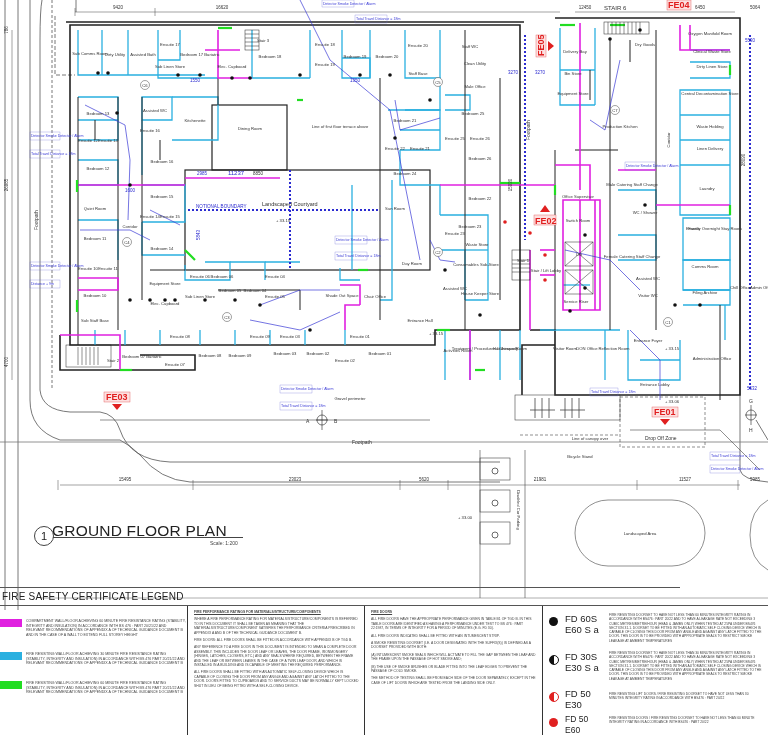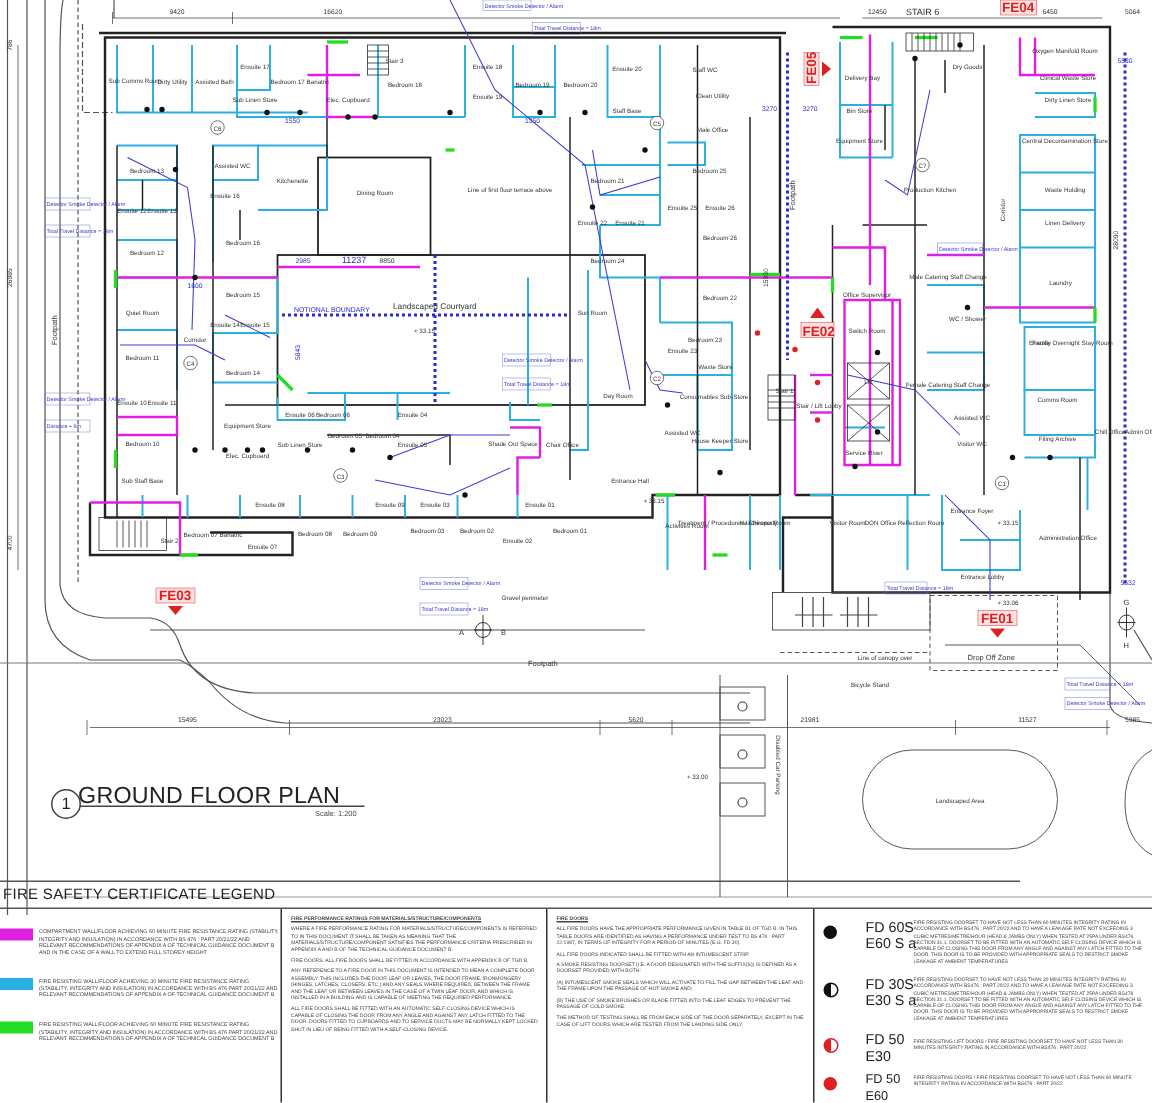--- a/index.html
+++ b/index.html
@@ -23,21 +23,21 @@
   .col1{left:0;width:187px;border-right:1px solid #333;}
   .col2{left:188px;width:176px;border-right:1px solid #333;}
   .col3{left:365px;width:177px;border-right:1px solid #333;}
   .col4{left:543px;width:225px;}
   .swatch{position:absolute;left:0;width:22px;height:8px;}
   .sw-text{position:absolute;left:26px;width:160px;font-size:3.6px;line-height:4.6px;color:#444;text-transform:uppercase;}
   .c2-text{position:absolute;left:6px;width:165px;font-size:3.4px;line-height:4.4px;color:#444;text-transform:uppercase;}
   .c2-head{text-decoration:underline;font-weight:bold;}
   .fd-row{position:absolute;left:0;width:225px;}
   .fd-sym{position:absolute;left:6px;top:4px;width:9px;height:9px;border-radius:50%;}
-  .fd-label{position:absolute;left:22px;top:0;font-size:9.5px;line-height:11px;color:#222;margin-left:12px;}
+  .fd-label{position:absolute;left:22px;top:0;font-size:9.5px;line-height:11px;color:#222;}
   .fd-text{position:absolute;left:66px;top:0;width:155px;font-size:3.3px;line-height:4.3px;color:#444;text-transform:uppercase;}
 </style>
 </head>
 <body>
 
 <svg id="plan" viewBox="0 0 768 610" xmlns="http://www.w3.org/2000/svg">
 
   <g fill="none" stroke="#555" stroke-width="0.8">
     <path d="M30 0 L30 400 Q30 430 60 440 L120 440 Q130 445 140 455 Q160 480 190 482 L500 482"></path>
     <path d="M42 0 Q40 10 40 40 L40 390 Q42 410 70 412 L100 412 Q115 414 120 430 Q130 460 170 462 L500 462"></path>

